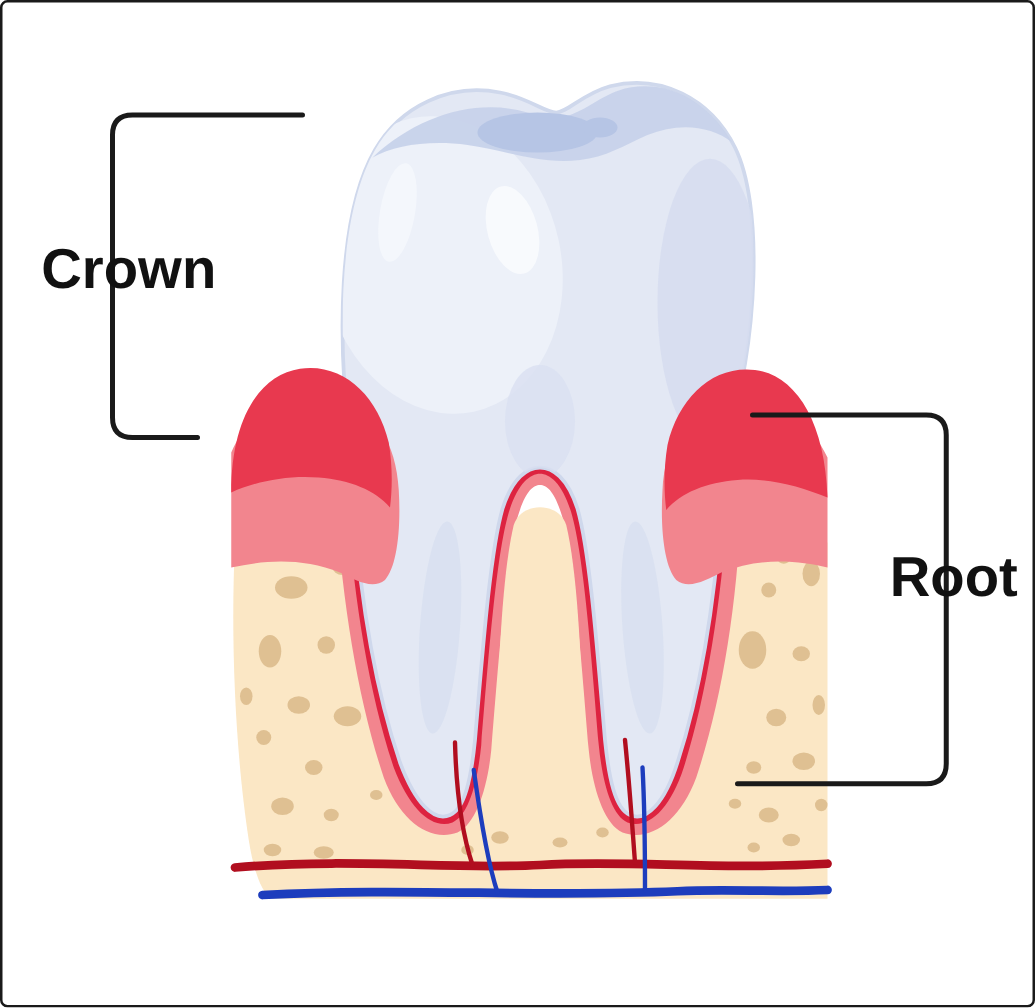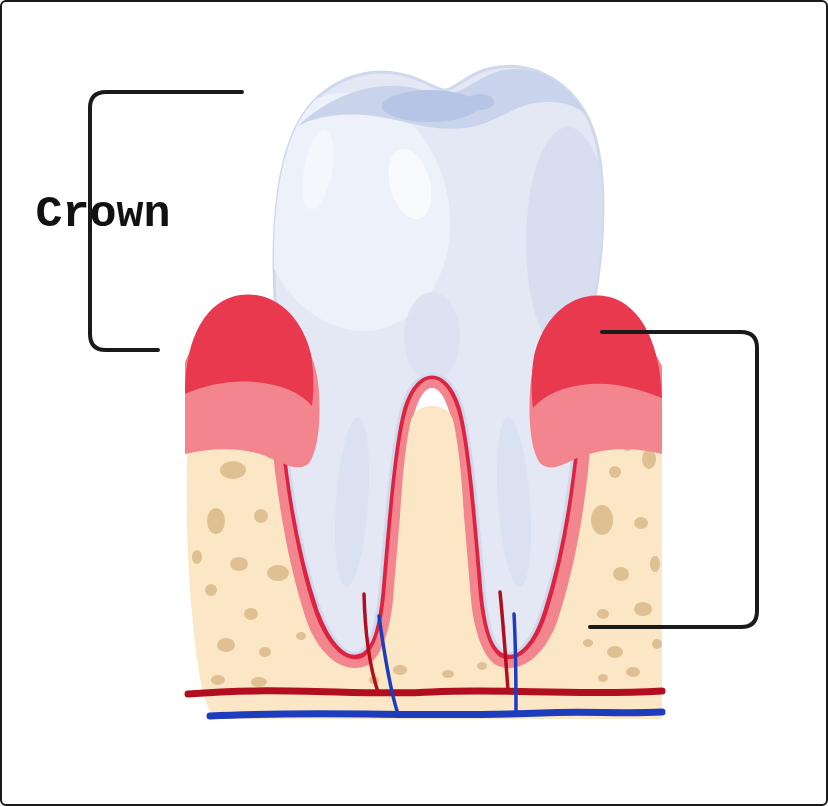--- a/index.html
+++ b/index.html
@@ -4,21 +4,21 @@
 <style>
   html,body{margin:0;padding:0;background:#ffffff;}
   #stage{
     position:relative;
     width:828px;height:806px;
     background:#ffffff;
     border:2px solid #1a1a1a;
     border-radius:6px;
     box-sizing:border-box;
     overflow:hidden;
-    font-family:Liberation Mono, monospace;
+    font-family:Liberation Sans, sans-serif;
   }
   #art{position:absolute;left:0;top:0;}
   .anat-label{
     position:absolute;
     font-weight:700;
     font-size:45px;
     line-height:1;
     color:#111111;
     text-align:center;
     letter-spacing:0;
@@ -123,14 +123,15 @@
     </g>
 
     <g fill="none" stroke-width="4" stroke-linecap="round" stroke-linejoin="round" stroke="#1a1a1a">
       <path d="M 240 90 L 104 90 Q 88 90 88 106 L 88 332 Q 88 348 104 348 L 156 348"></path>
       <path d="M 600 330 L 739 330 Q 755 330 755 346 L 755 609 Q 755 625 739 625 L 588 625"></path>
     </g>
   </svg>
 
   <div id="crown-label" class="anat-label">Crown</div>
 
+  <div id="root-label" class="anat-label">Root</div>
 
 </div>
 
 </body></html>

